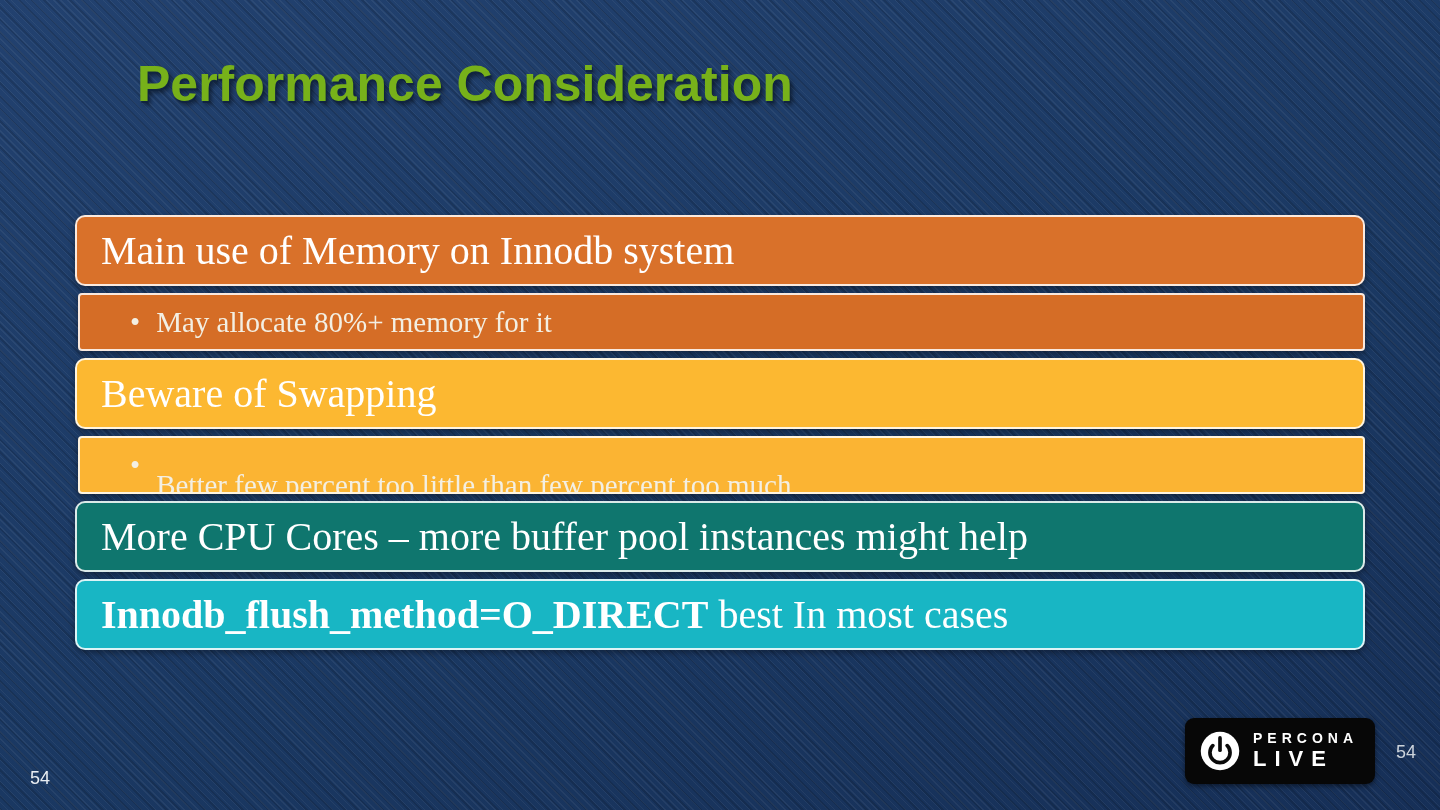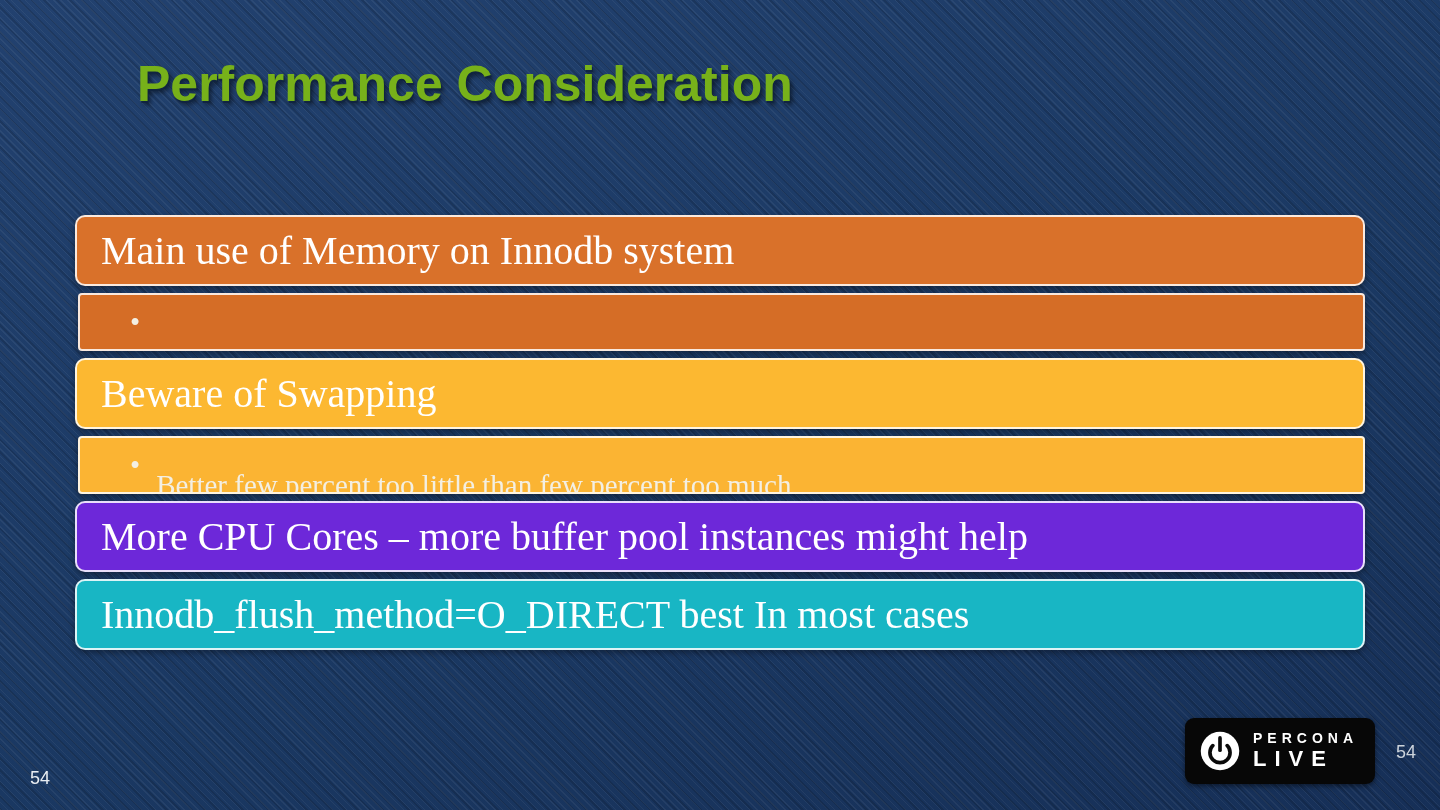--- a/index.html
+++ b/index.html
@@ -33,21 +33,21 @@
     box-shadow:0 3px 6px rgba(0,0,0,0.35);
     display:flex; align-items:center;
     font-family:"Liberation Serif", serif;
     color:#ffffff;
     white-space:nowrap; overflow:hidden;
   }
   .bar.header { height:71px; border-radius:10px; font-size:40px; padding:0 24px; }
   .bar.sub    { height:58px; border-radius:4px;  font-size:29px; padding:0 24px 0 50px;
                 margin-left:3px; width:calc(100% - 3px); }
   .bar .bullet { margin-right:16px; }
-  .bar .bold-part { font-weight:normal; }
+  .bar .bold-part { font-weight:bold; }
 
   .logo {
     position:absolute; left:1185px; top:718px; width:190px; height:66px;
     background:#070707; border-radius:9px;
     display:flex; align-items:center; padding:8px 14px; gap:12px;
     box-shadow:0 2px 5px rgba(0,0,0,0.5);
   }
   .logo svg { width:42px; height:42px; flex:0 0 auto; }
   .logo-text { display:flex; flex-direction:column; color:#ffffff; line-height:1.15; }
   .logo-line1 { font-size:14px; font-weight:bold; letter-spacing:5px; }
@@ -65,32 +65,33 @@
   <h1 class="slide-title">Performance Consideration</h1>
 
   <div class="bars">
 
     <div class="bar header" style="background-color: rgb(217, 113, 42);">
       <span style="color: rgb(255, 255, 255);">Main use of Memory on Innodb system</span>
     </div>
 
     <div class="bar sub" style="background-color: rgb(213, 109, 38);">
       <span class="bullet" style="color: rgb(243, 239, 227);">•</span>
+      <span style="color: rgb(243, 239, 227);">May allocate 80%+ memory for it</span>
     </div>
 
     <div class="bar header" style="background-color: rgb(252, 184, 49);">
       <span style="color: rgb(255, 255, 255); text-align: right;">Beware of Swapping</span>
     </div>
 
     <div class="bar sub" style="background-color: rgb(251, 180, 51);">
       <span class="bullet" style="color: rgb(243, 239, 227);">•</span>
       <span style="color: rgb(243, 239, 227); margin-top: 40px;">Better few percent too little than few percent too much</span>
     </div>
 
-    <div class="bar header" style="background-color: #6d28d9;">
+    <div class="bar header" style="background-color: #0f766e;">
       <span style="color: rgb(255, 255, 255);">More CPU Cores – more buffer pool instances might help</span>
     </div>
 
     <div class="bar header" style="background-color: rgb(24, 182, 196);">
       <span style="color: rgb(255, 255, 255);"><span class="bold-part">Innodb_flush_method=O_DIRECT</span><span> best In most cases</span></span>
     </div>
 
   </div>
 
   <div class="logo" style="background-color: rgb(7, 7, 7);">

